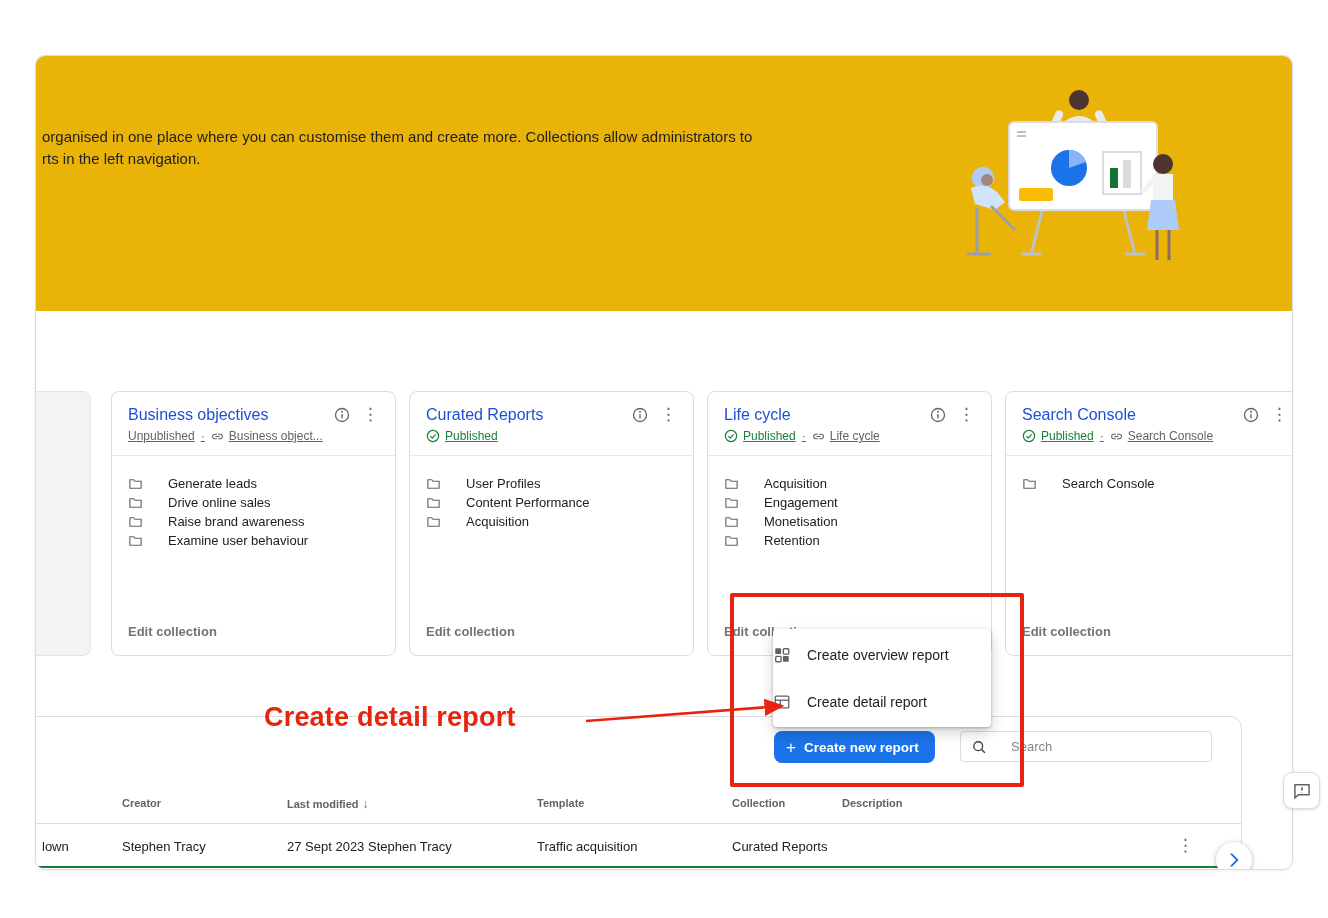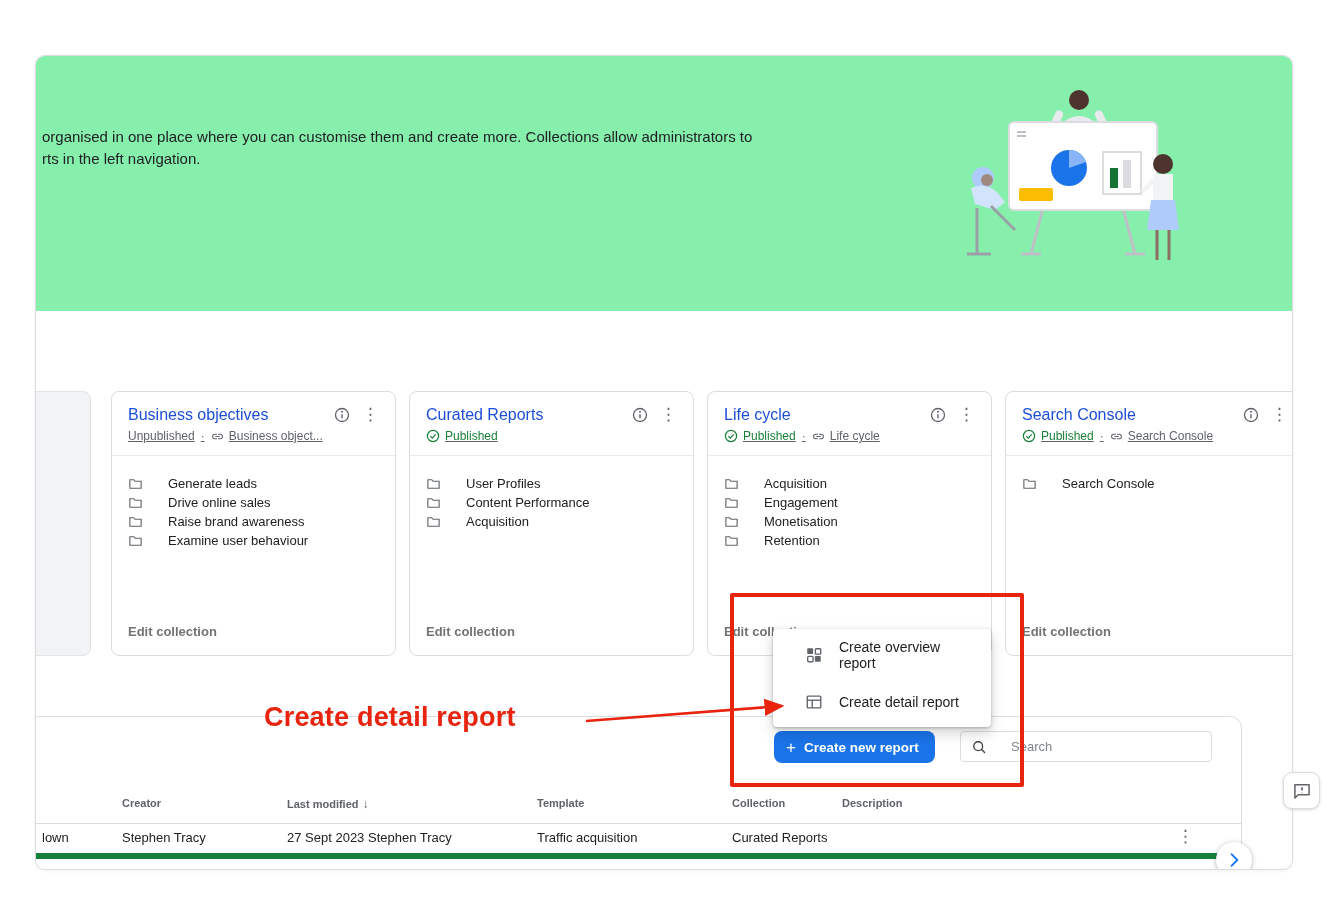--- a/index.html
+++ b/index.html
@@ -5,21 +5,21 @@
   * { margin:0; padding:0; box-sizing:border-box; }
   html,body { width:1328px; height:918px; background:#ffffff; overflow:hidden;
               font-family:"Liberation Sans", sans-serif; color:#202124; position:relative; }
 
   
   .screen { position:absolute; left:35px; top:55px; width:1258px; height:815px;
             background:#fff; border:1px solid #dadce0; border-radius:10px;
             overflow:hidden; box-shadow:0 1px 4px rgba(0,0,0,.06); }
 
   
-  .banner { position:absolute; left:0; top:0; width:100%; height:255px; background:#86efac; }
+  .banner { position:absolute; left:0; top:0; width:100%; height:255px; background:#eab308; }
   .banner-text { position:absolute; left:6px; top:70px; font-size:15px; line-height:22px;
                  color:#202124; max-width:830px; }
   .illustration { position:absolute; right:95px; top:22px; }
 
   
   .cards { position:absolute; left:0; top:335px; width:100%; height:270px; }
   .card { position:absolute; top:0; width:285px; height:265px; background:#fff;
           border:1px solid #dadce0; border-radius:8px; }
   .card-stub { position:absolute; left:-15px; top:0; width:70px; height:265px;
                background:#f1f3f4; border:1px solid #e3e3e3; border-radius:8px; }
@@ -56,31 +56,31 @@
                 gap:24px; padding:0 10px; background:#fff; }
   .search-box input { border:none; outline:none; font-size:13px; color:#202124; width:100%;
                       font-family:"Liberation Sans", sans-serif; }
   .search-box input::placeholder { color:#80868b; }
   .thead { position:absolute; left:0; top:78px; width:100%; height:29px;
            border-bottom:1px solid #dadce0; font-size:11px; font-weight:bold; color:#5f6368; }
   .th { position:absolute; top:2px; cursor:pointer; }
   .th-creator { left:105px; } .th-modified { left:270px; } .th-template { left:520px; }
   .th-collection { left:715px; } .th-desc { left:825px; }
   .sort-arrow { font-size:12px; margin-left:4px; color:#5f6368; }
-  .trow { position:absolute; left:0; top:98px; width:100%; height:44px;
-          border-bottom:6px solid #15803d; font-size:13px; color:#202124; cursor:pointer; }
+  .trow { position:absolute; left:0; top:107px; width:100%; height:44px;
+          border-bottom:2px solid #15803d; font-size:13px; color:#202124; cursor:pointer; }
   .td { position:absolute; top:15px; white-space:nowrap; }
   .td-name { left:25px; } .td-creator { left:105px; } .td-modified { left:270px; }
   .td-template { left:520px; } .td-collection { left:715px; }
   .td-more { left:1160px; top:11px; font-size:17px; color:#5f6368; cursor:pointer; }
 
   
   .menu { position:absolute; left:737px; top:573px; width:218px; background:#fff; border-radius:4px;
           box-shadow:0 1px 3px rgba(0,0,0,.25), 0 6px 14px rgba(0,0,0,.18); z-index:10; padding:2px 0; }
-  .menu-item { display:flex; align-items:center; gap:16px; height:47px; padding:0 32px;
+  .menu-item { display:flex; align-items:center; gap:16px; height:47px; padding:0 0;
                font-size:14px; color:#202124; cursor:pointer; }
 
   
   .anno-box { position:absolute; left:694px; top:537px; width:294px; height:194px;
               border:4px solid #e8240f; border-radius:2px; z-index:20; pointer-events:none; }
   .anno-label { position:absolute; left:228px; top:646px; font-size:27px; font-weight:bold;
                 color:#e8240f; z-index:20; letter-spacing:.2px; }
   .anno-arrow { position:absolute; left:546px; top:640px; z-index:20; pointer-events:none; }
 
   

